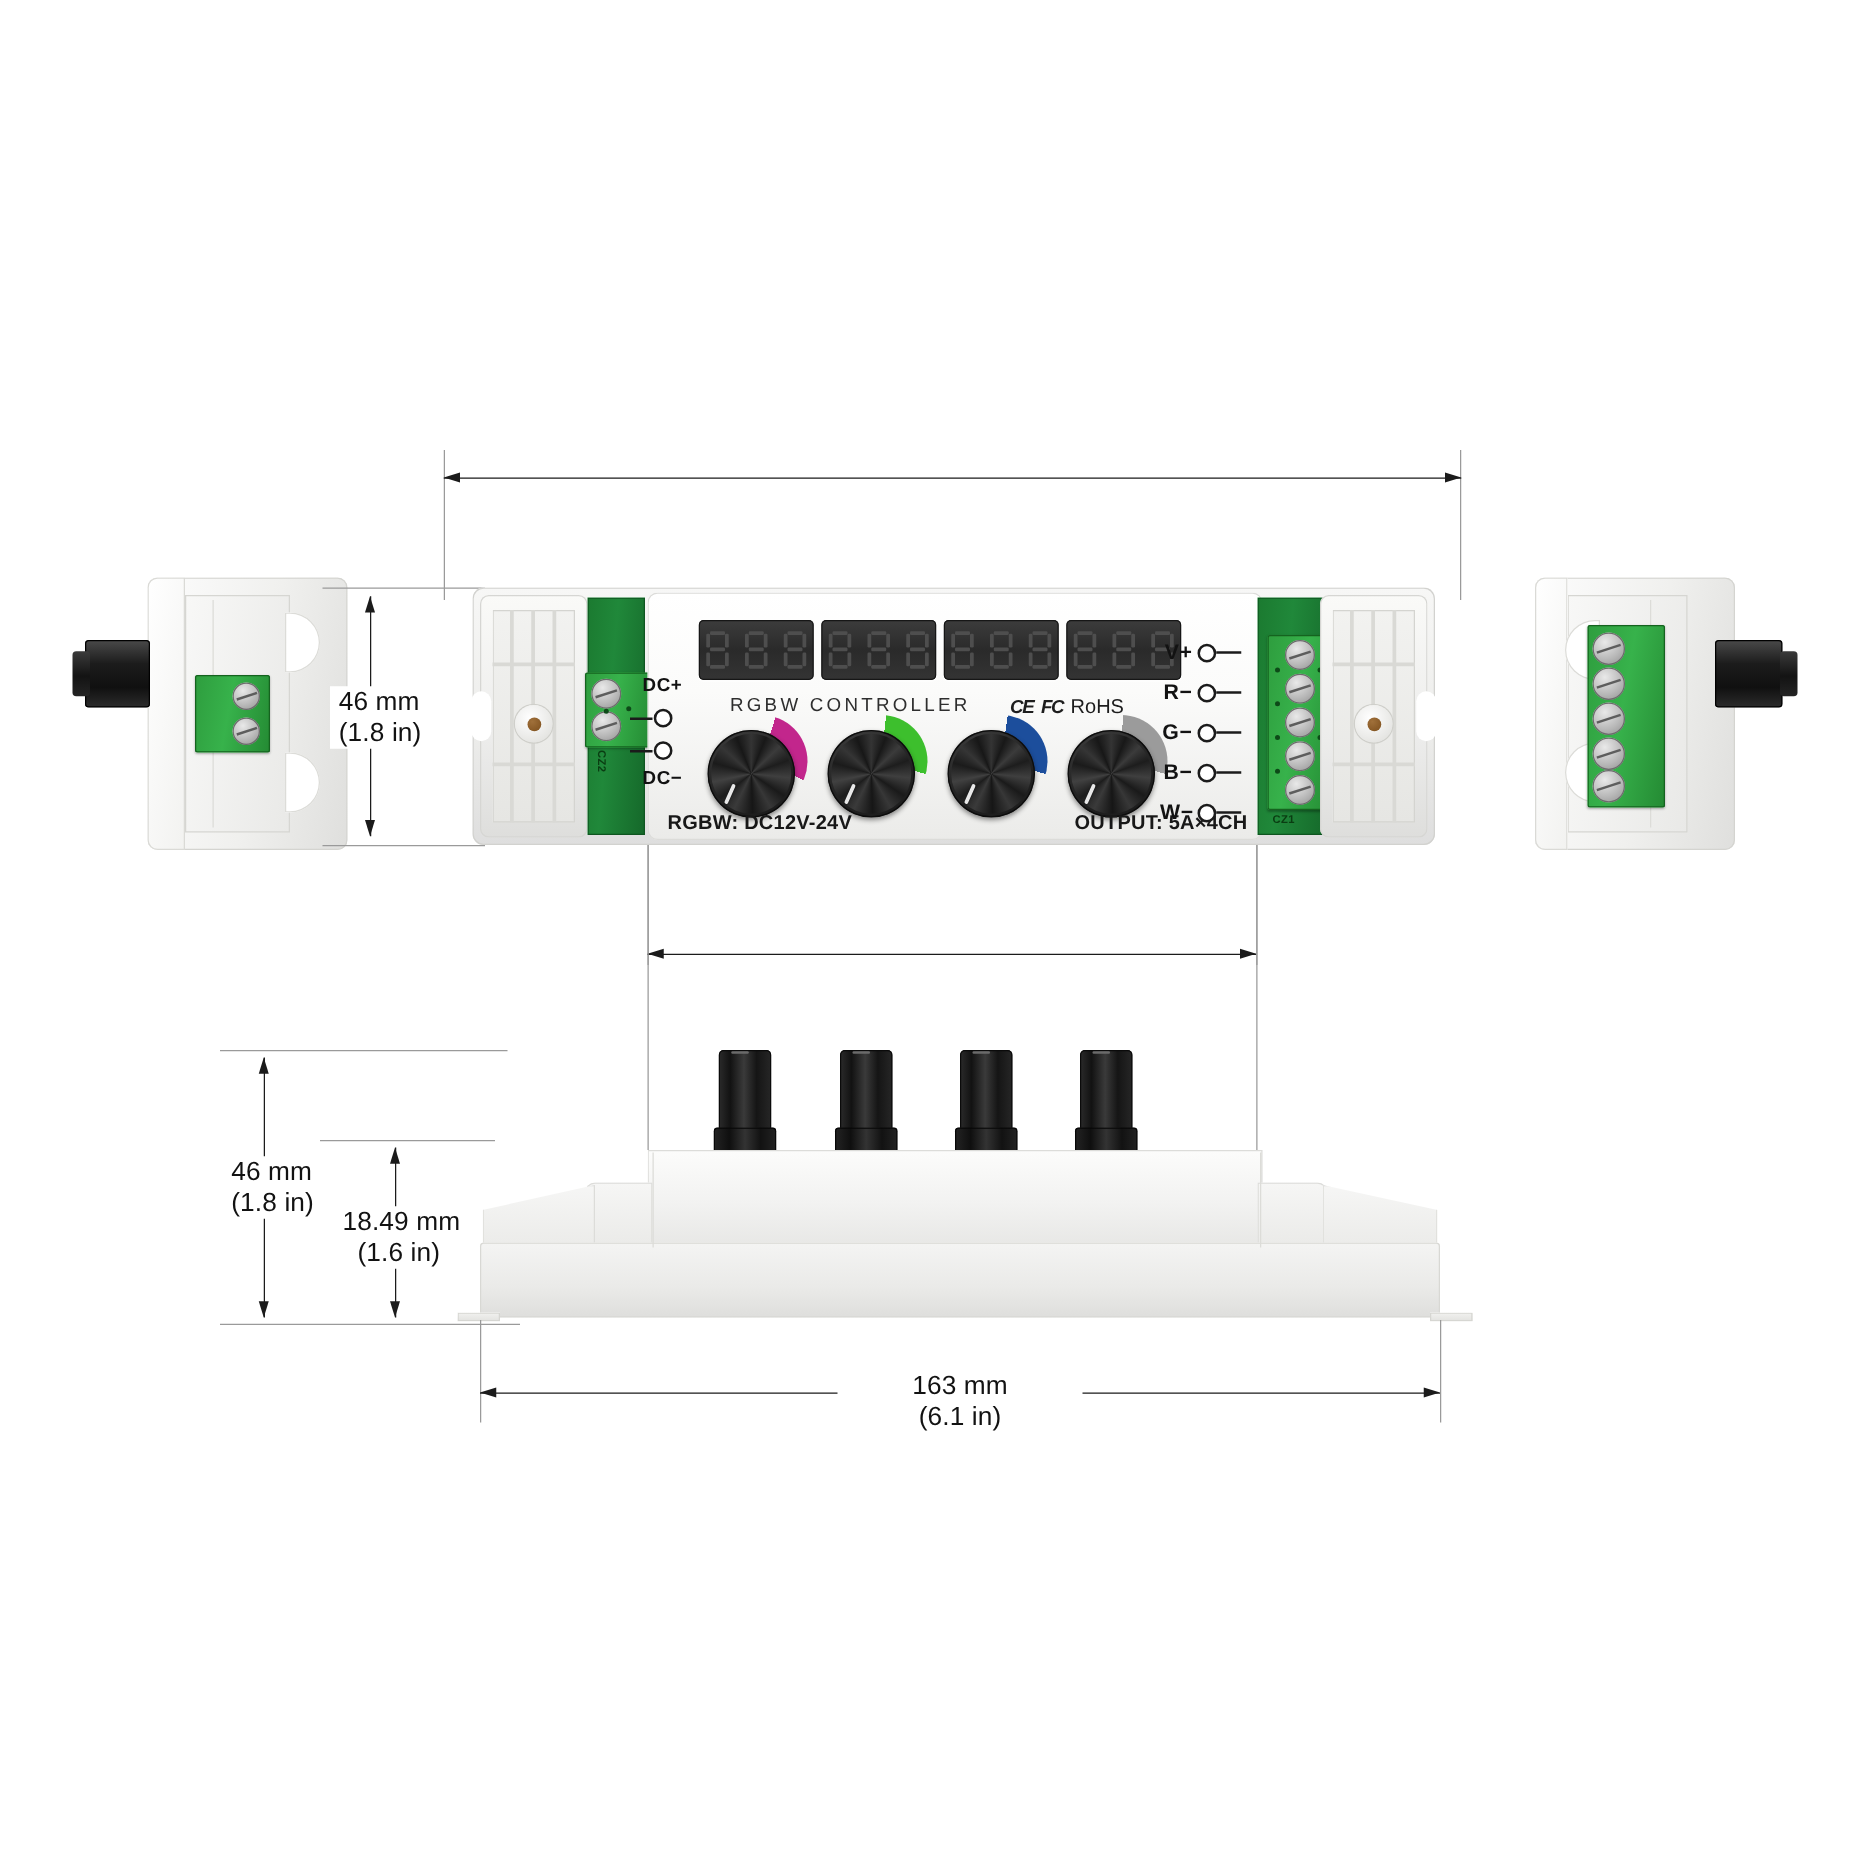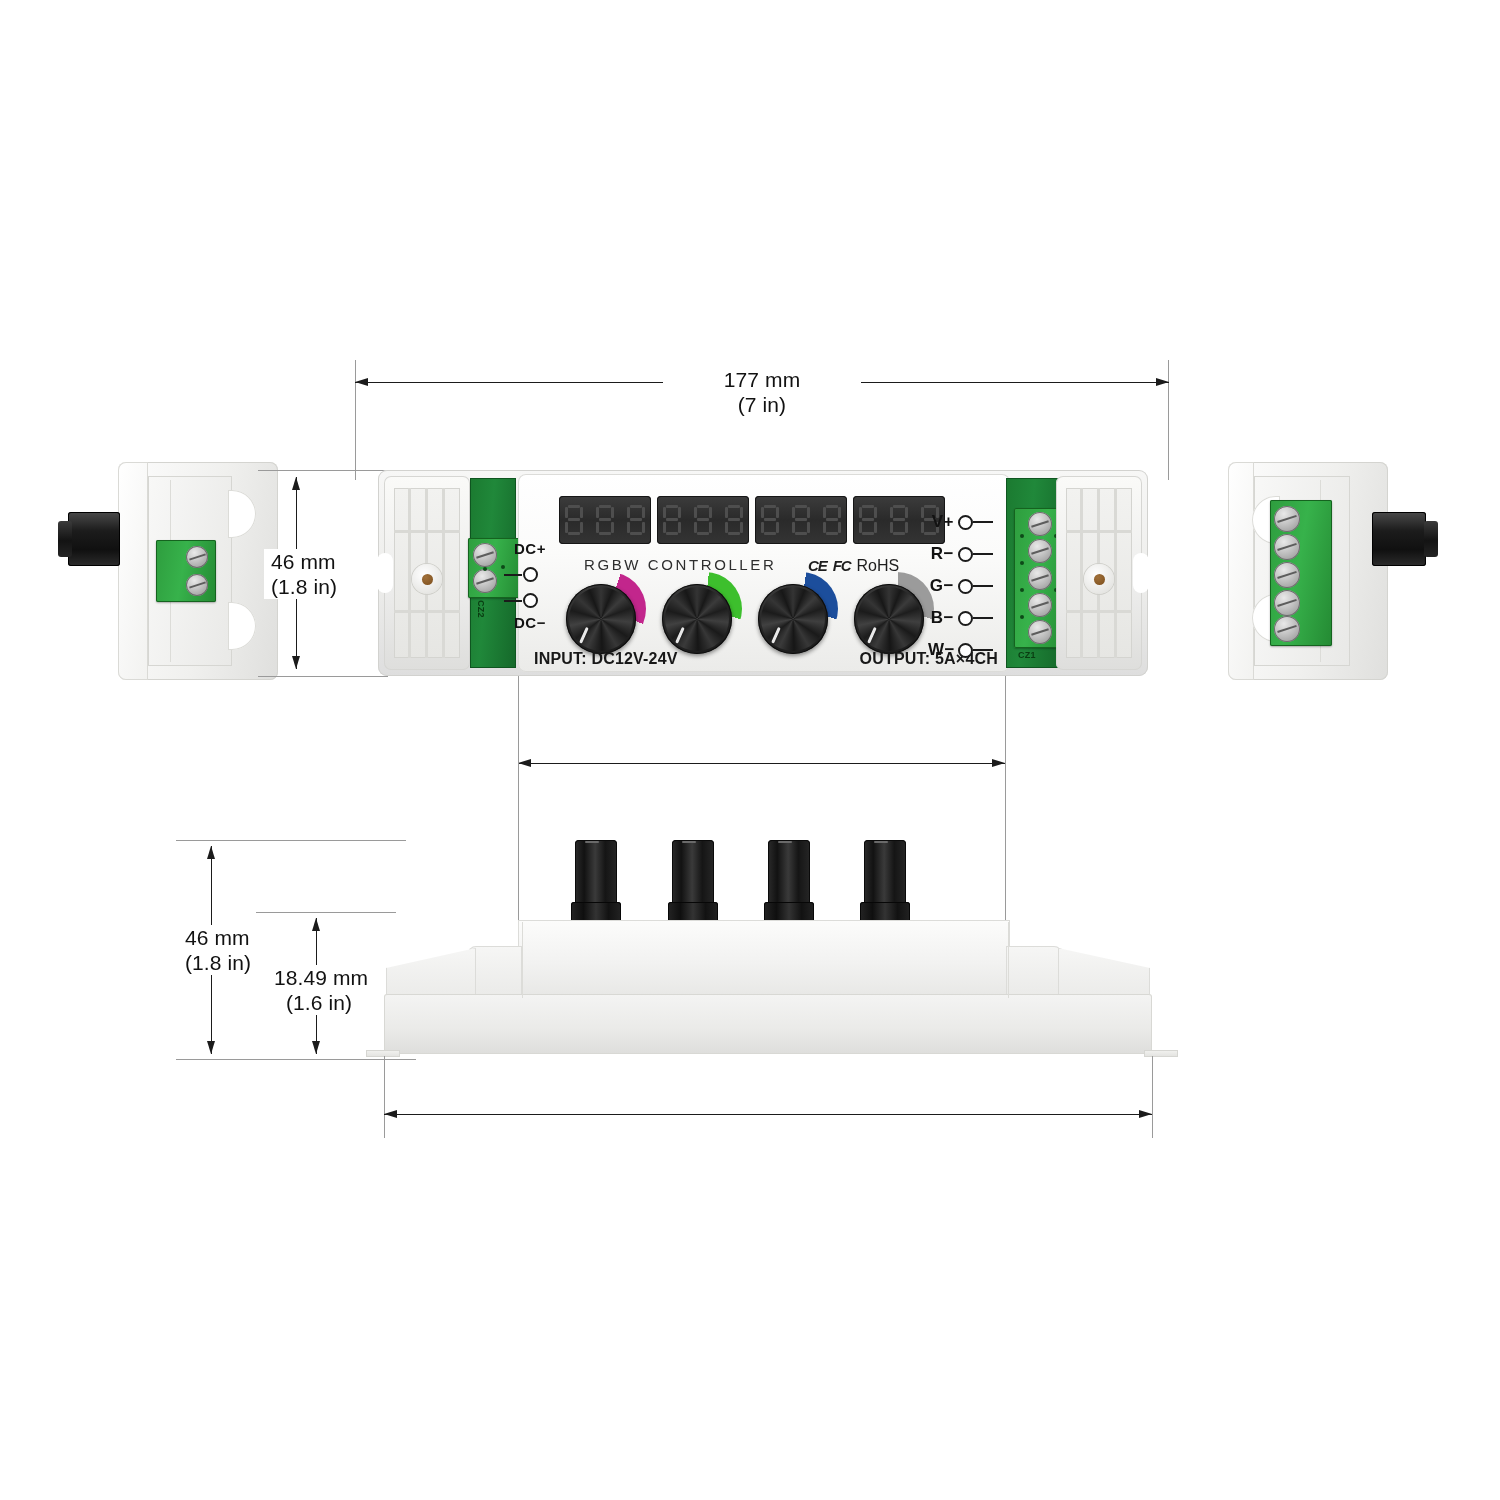--- a/index.html
+++ b/index.html
@@ -287,24 +287,20 @@
   .sv-seam { position: absolute; background: #dcdcd8; }
 </style>
 </head>
 <body>
 
 <div id="stage">
 
   <div class="ext-line ext-v" style="left:355px; top:360px; height:120px;"></div>
   <div class="ext-line ext-v" style="left:1168px; top:360px; height:120px;"></div>
   <div class="dim-h" style="left:355px; top:382px; width:814px;"></div>
-  <div class="dim-label" style="left:663px; top:367px; width:198px;">
-    <span>177 mm</span>
-    <span class="sub">(7 in)</span>
-  </div>
 
   <div class="cap" style="left:118px; top:462px; width:160px; height:218px;">
     <div class="cap-outer"></div>
 
     <div class="cap-lip" style="left:0; top:0; width:30px; height:218px; border-radius:8px 0 0 8px;"></div>
 
     <div class="cap-face" style="left:30px; top:14px; width:84px; height:190px;"></div>
     <div class="sv-seam" style="left:52px; top:18px; width:1px; height:182px;"></div>
 
     <div class="cap-scallop" style="left:110px; top:28px; border-radius:0 26px 26px 0;"></div>
@@ -508,21 +504,21 @@
             <div class="pointer"></div>
           </div>
       </div>
       <div class="knob-wrap" style="left:336px; top:104px;">
         <div class="knob-arc" style="background:conic-gradient(from 2deg,#9b9b9b 0deg 104deg,transparent 104deg 360deg);"></div>
         <div class="knob">
             <div class="pointer"></div>
           </div>
       </div>
 
-      <div class="io-text" style="left:16px; top:176px;">INPUT: DC12V-24V</div>
+      <div class="io-text" style="left:16px; top:176px;">RGBW: DC12V-24V</div>
       <div class="io-text" style="right:12px; top:176px;">OUTPUT: 5A×4CH</div>
     </div>
 
     <div class="callout" style="left:550px; top:42px;">
       <span class="lbl">V+</span>
       <span class="ring"></span>
         <span class="lead"></span>
     </div>
     <div class="callout" style="left:550px; top:74px;">
       <span class="lbl">R−</span>
@@ -656,14 +652,18 @@
     <div class="sv-seam" style="left:150px; top:84px; width:1px; height:76px;"></div>
     <div class="sv-seam" style="left:636px; top:84px; width:1px; height:76px;"></div>
 
     <div class="sv-tab" style="left:-6px; top:212px; width:34px;"></div>
     <div class="sv-tab" style="left:772px; top:212px; width:34px;"></div>
   </div>
 
   <div class="ext-line ext-v" style="left:384px; top:1056px; height:82px;"></div>
   <div class="ext-line ext-v" style="left:1152px; top:1056px; height:82px;"></div>
   <div class="dim-h" style="left:384px; top:1114px; width:768px;"></div>
+  <div class="dim-label" style="left:670px; top:1096px; width:196px;">
+    <span>163 mm</span>
+    <span class="sub">(6.1 in)</span>
+  </div>
 
 </div>
 
 </body></html>

